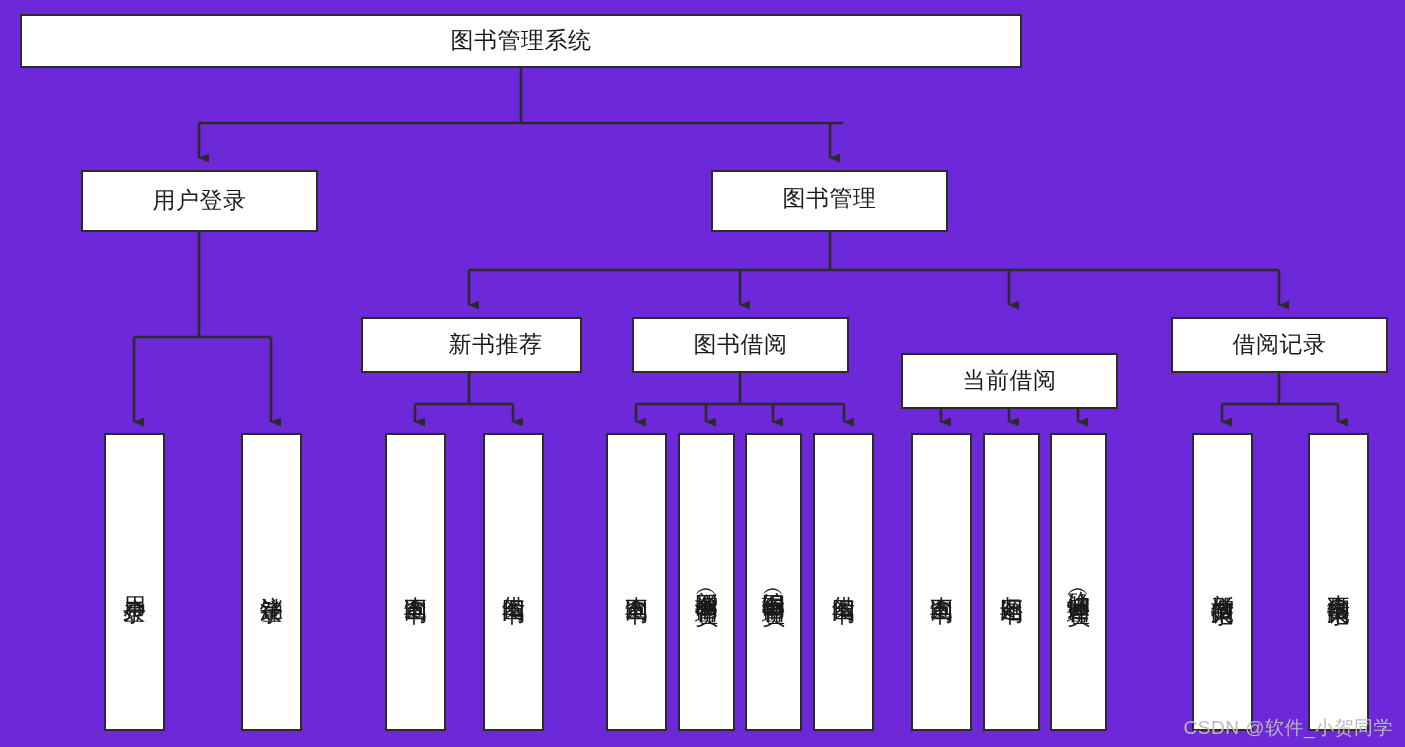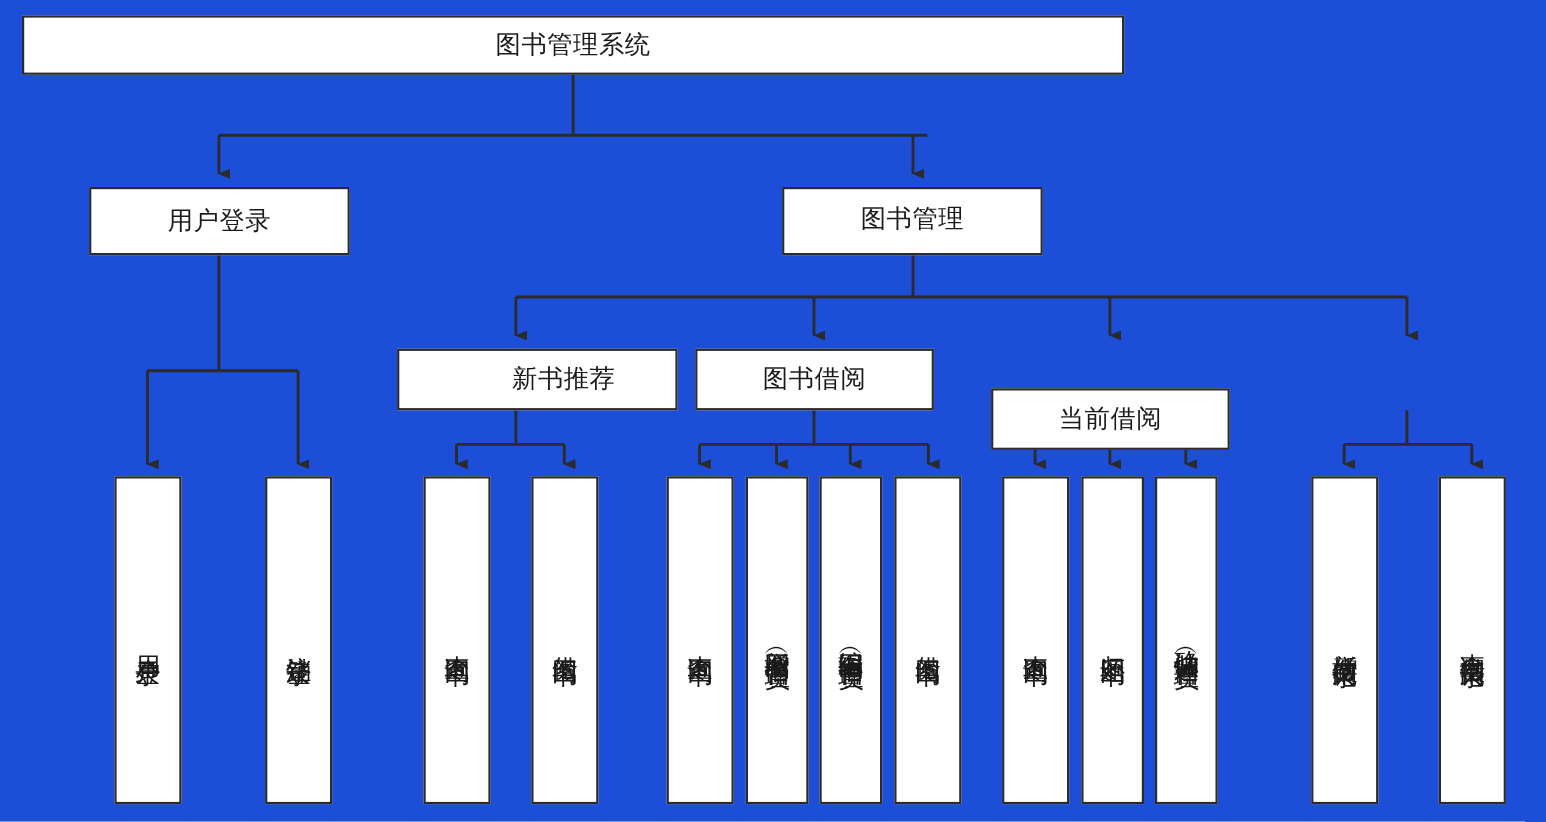--- a/index.html
+++ b/index.html
@@ -8,21 +8,21 @@
     padding: 0;
     background: #ffffff;
   }
   body {
     font-family: "Liberation Sans", "DejaVu Sans", sans-serif;
   }
   #diagram-canvas {
     position: relative;
     width: 1405px;
     height: 747px;
-    background: #1d4ed8;
+    background: #6d28d9;
     overflow: hidden;
   }
   #edges-layer {
     position: absolute;
     left: 0;
     top: 0;
     width: 1405px;
     height: 747px;
     pointer-events: none;
   }
@@ -142,29 +142,32 @@
     <span class="node-label">图书管理系统</span>
   </div>
 
   <div class="node horizontal" style="left:81px; top:170px; width:237px; height:62px;">
     <span class="node-label">用户登录</span>
   </div>
   <div class="node horizontal" style="left:711px; top:170px; width:237px; height:62px;font-family:Liberation Mono, monospace;">
     <span class="node-label">图书管理</span>
   </div>
 
-  <div class="node horizontal" style="left:361px; top:317px; width:255px; height:56px;padding-left:48px;">
+  <div class="node horizontal" style="left:361px; top:317px; width:221px; height:56px;padding-left:48px;">
     <span class="node-label">新书推荐</span>
   </div>
   <div class="node horizontal" style="left:632px; top:317px; width:217px; height:56px;text-align:right;">
     <span class="node-label">图书借阅</span>
   </div>
   <div class="node horizontal" style="left:901px; top:317px; width:217px; height:56px;margin-top:36px;">
     <span class="node-label">当前借阅</span>
   </div>
+  <div class="node horizontal" style="left:1171px; top:317px; width:217px; height:56px;">
+    <span class="node-label">借阅记录</span>
+  </div>
 
   <div class="node vertical" style="left:104px; top:433px; width:61px; height:298px;">
     <span class="node-label">用户登录</span>
   </div>
   <div class="node vertical" style="left:241px; top:433px; width:61px; height:298px;">
     <span class="node-label">注销登录</span>
   </div>
 
   <div class="node vertical" style="left:385px; top:433px; width:61px; height:298px;">
     <span class="node-label">查询图书</span>
@@ -196,14 +199,15 @@
     <span class="node-label">确认归还（管理员）</span>
   </div>
 
   <div class="node vertical" style="left:1192px; top:433px; width:61px; height:298px;">
     <span class="node-label">新增借阅记录</span>
   </div>
   <div class="node vertical" style="left:1308px; top:433px; width:61px; height:298px;">
     <span class="node-label">查询借阅记录</span>
   </div>
 
+  <div id="watermark">CSDN @软件_小贺同学</div>
 
 </div>
 
 </body></html>

